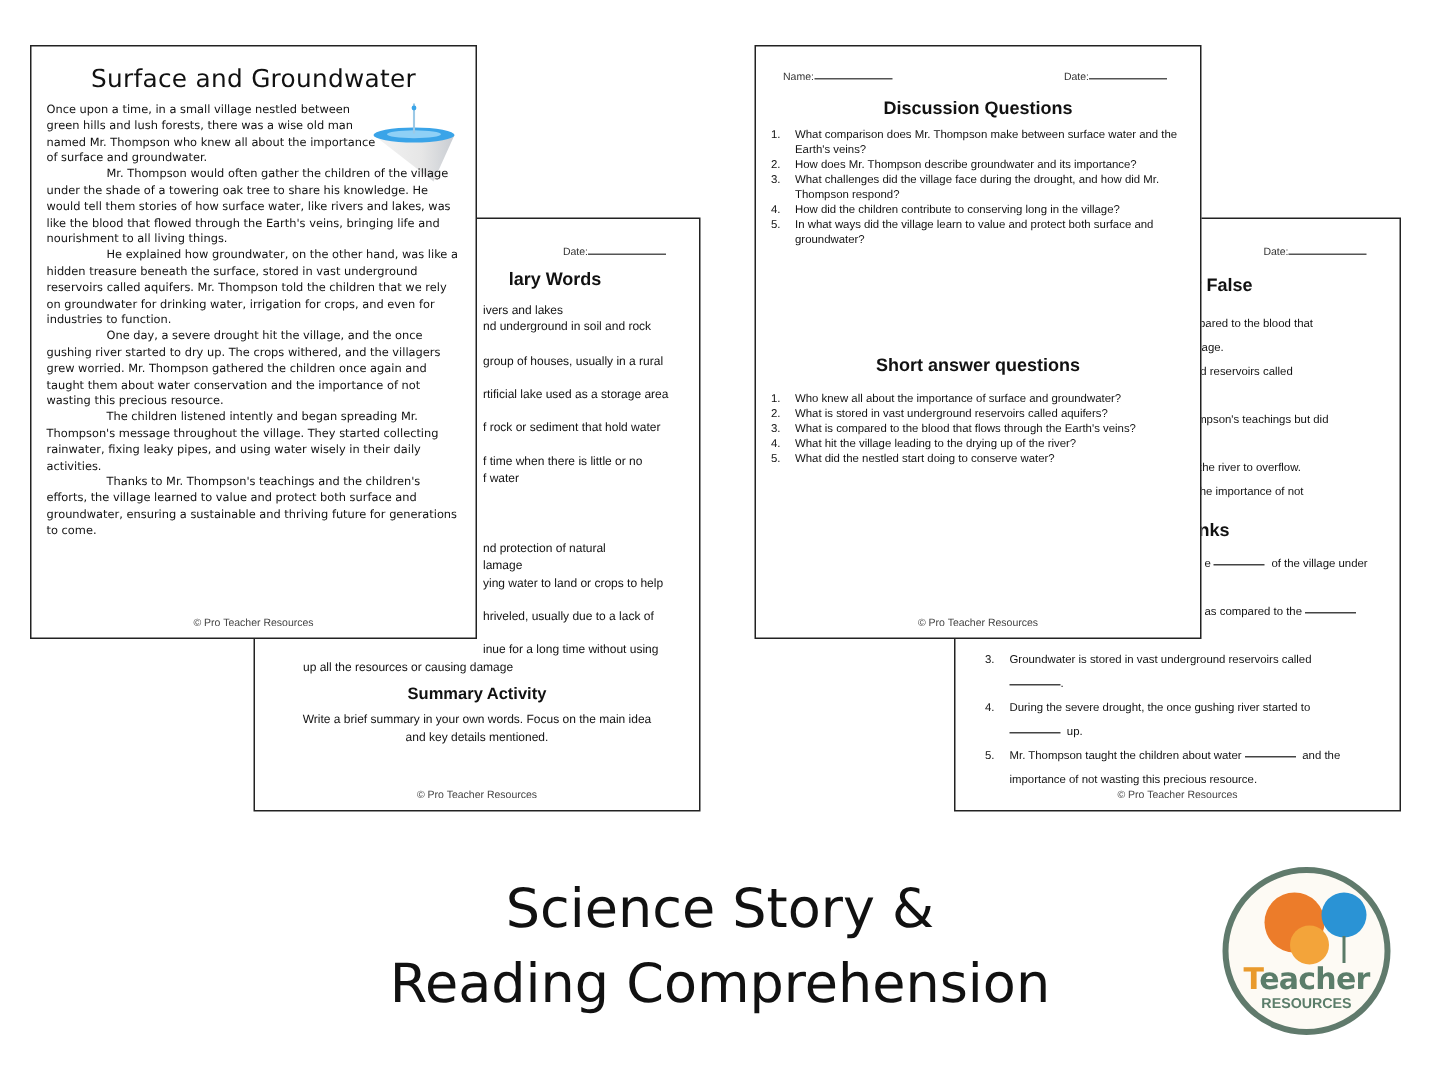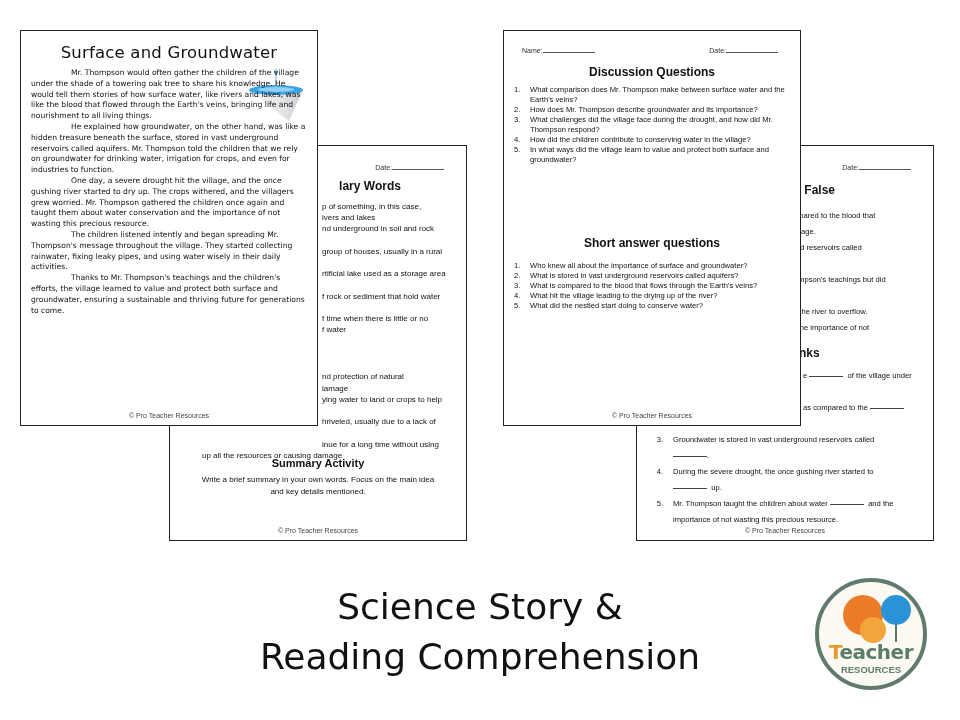--- a/index.html
+++ b/index.html
@@ -86,21 +86,20 @@
 </style>
 </head>
 <body>
 
 <div class="page" id="page-vocab">
   <div class="header-row" style="top:16px;">
     <span class="date"><span>Date:</span><span class="blank"></span></span>
   </div>
   <div class="vocab-title"><span style="position:relative;left:52px;">lary Words</span></div>
   <div class="vocab-list" id="vocab-list">
-      <div style="min-height: 11.2px; padding-left: 142px;">p of something, in this case,</div>
       <div style="min-height: 11.2px; padding-left: 142px;">ivers and lakes</div>
       <div style="min-height: 11.2px; padding-left: 142px;">nd underground in soil and rock</div>
       <div style="min-height: 11.2px; padding-left: 142px;"></div>
       <div style="min-height: 11.2px; padding-left: 142px;">group of houses, usually in a rural</div>
       <div style="min-height: 11.2px; padding-left: 142px;"></div>
       <div style="min-height: 11.2px; padding-left: 142px;">rtificial lake used as a storage area</div>
       <div style="min-height: 11.2px; padding-left: 142px;"></div>
       <div style="min-height: 11.2px; padding-left: 142px;">f rock or sediment that hold water</div>
       <div style="min-height: 11.2px; padding-left: 142px;"></div>
       <div style="min-height: 11.2px; padding-left: 142px;">f time when there is little or no</div>
@@ -178,20 +177,21 @@
           <stop offset="1" stop-color="#c8ccd2"></stop>
       </linearGradient>
     </defs>
     <polygon points="4,27 58,27 44,58" fill="url(#bowl)"></polygon>
     <ellipse cx="31" cy="27" rx="27" ry="5" fill="#3aa4e8"></ellipse>
     <ellipse cx="31" cy="26.5" rx="18" ry="2.6" fill="#8fd0f6"></ellipse>
     <rect x="30.3" y="6" width="1.4" height="20" fill="#9cc9e6"></rect>
     <circle cx="31" cy="9" r="1.6" fill="#3aa4e8"></circle>
   </svg>
   <div class="story-body">
+    <p class="first">Once upon a time, in a small village nestled between green hills and lush forests, there was a wise old man named Mr. Thompson who knew all about the importance of surface and groundwater.</p>
     <p>Mr. Thompson would often gather the children of the village under the shade of a towering oak tree to share his knowledge. He would tell them stories of how surface water, like rivers and lakes, was like the blood that flowed through the Earth's veins, bringing life and nourishment to all living things.</p>
     <p>He explained how groundwater, on the other hand, was like a hidden treasure beneath the surface, stored in vast underground reservoirs called aquifers. Mr. Thompson told the children that we rely on groundwater for drinking water, irrigation for crops, and even for industries to function.</p>
     <p>One day, a severe drought hit the village, and the once gushing river started to dry up. The crops withered, and the villagers grew worried. Mr. Thompson gathered the children once again and taught them about water conservation and the importance of not wasting this precious resource.</p>
     <p>The children listened intently and began spreading Mr. Thompson's message throughout the village. They started collecting rainwater, fixing leaky pipes, and using water wisely in their daily activities.</p>
     <p>Thanks to Mr. Thompson's teachings and the children's efforts, the village learned to value and protect both surface and groundwater, ensuring a sustainable and thriving future for generations to come.</p>
   </div>
   <div class="copyright">© Pro Teacher Resources</div>
 </div>
 
 <div class="page" id="page-discussion">
@@ -208,21 +208,21 @@
       <li>
         <span class="num">2.</span>
         <span>How does Mr. Thompson describe groundwater and its importance?</span>
       </li>
       <li>
         <span class="num">3.</span>
         <span>What challenges did the village face during the drought, and how did Mr. Thompson respond?</span>
       </li>
       <li>
         <span class="num">4.</span>
-        <span>How did the children contribute to conserving water in the village?</span>
+        <span>How did the children contribute to conserving long in the village?</span>
       </li>
       <li>
         <span class="num">5.</span>
         <span>In what ways did the village learn to value and protect both surface and groundwater?</span>
       </li>
     </ol>
   <div class="sheet-title short-title">Short answer questions</div>
   <ol class="qlist short-list" id="short-list">
       <li>
         <span class="num">1.</span>

